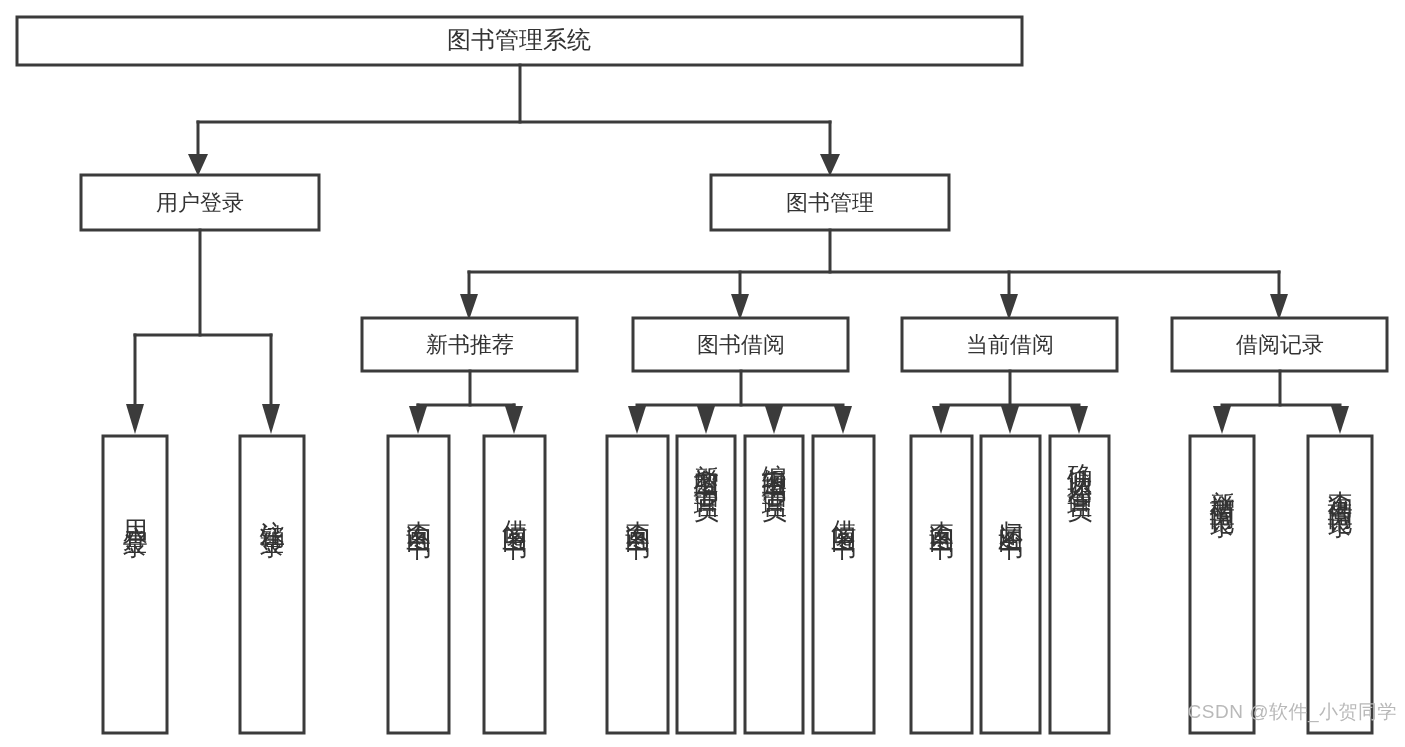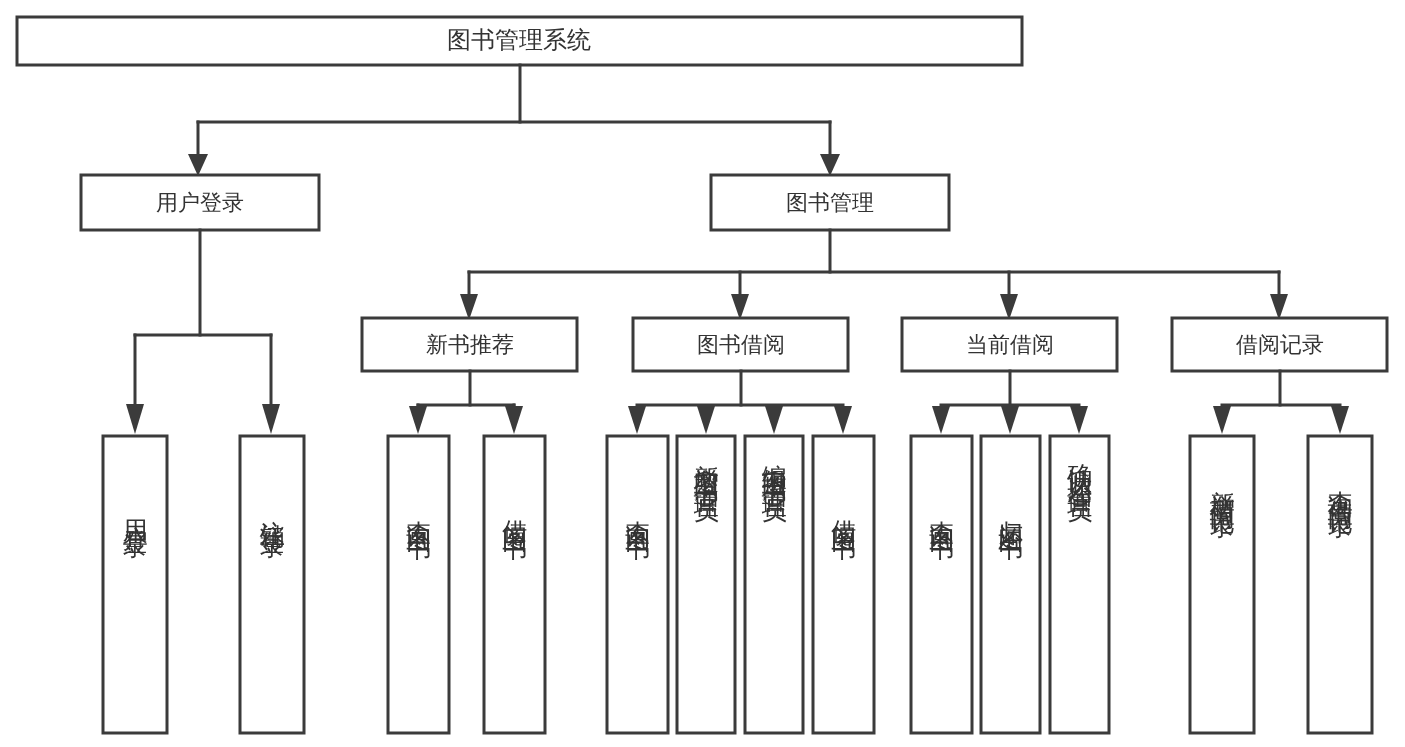--- a/index.html
+++ b/index.html
@@ -245,14 +245,15 @@
     <span class="leaf-label">确认归还（管理员）</span>
   </div>
 
   <div class="leaf-label-wrap" style="left:1190px; top:470px; width:64px; height:263px;">
     <span class="leaf-label">新增借阅记录</span>
   </div>
   <div class="leaf-label-wrap" style="left:1308px; top:470px; width:64px; height:263px;">
     <span class="leaf-label">查询借阅记录</span>
   </div>
 
+  <div class="watermark">CSDN @软件_小贺同学</div>
 
 </div>
 
 </body></html>

